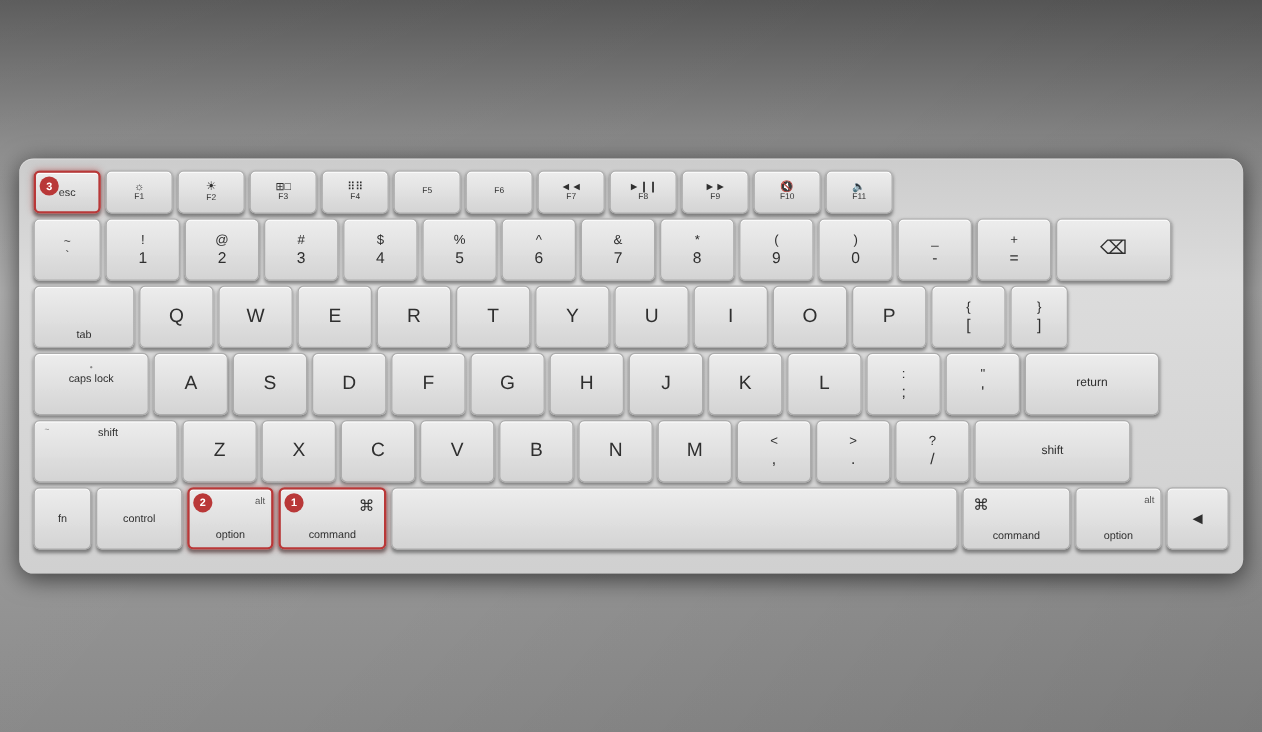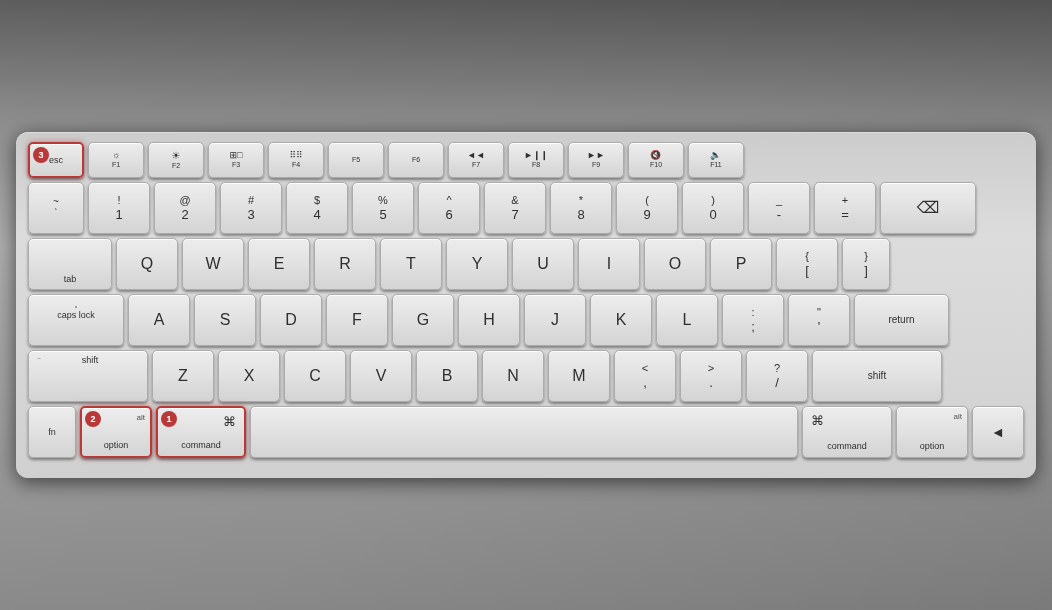--- a/index.html
+++ b/index.html
@@ -66,21 +66,21 @@
     
     .key-std { width: 62px; height: 52px; }
     .key-fn { width: 56px; height: 36px; }
     .key-esc { width: 56px; height: 36px; }
     .key-tab { width: 84px; height: 52px; justify-content: flex-end; padding: 4px 6px; }
     .key-caps { width: 96px; height: 52px; justify-content: flex-start; padding: 4px 6px; }
     .key-shift-l { width: 120px; height: 52px; justify-content: flex-start; padding: 4px 6px; }
     .key-shift-r { width: 150px; height: 52px; }
     .key-space { height: 52px; flex: 1; }
     .key-backspace { width: 96px; height: 52px; }
-    .key-return { width: 95px; height: 52px; }
+    .key-return { width: 112px; height: 52px; }
     .key-fn-key { width: 48px; height: 52px; }
     .key-control { width: 72px; height: 52px; }
     .key-option { width: 72px; height: 52px; }
     .key-command { width: 90px; height: 52px; }
     .key-command-r { width: 90px; height: 52px; }
     .key-option-r { width: 72px; height: 52px; }
     .key-arrow { width: 52px; height: 52px; }
 
     
     .key-highlighted {
@@ -365,20 +365,23 @@
       </div>
       <div class="key key-shift-r" style="width:130px;">
         <span class="key-label" style="font-size:10px;">shift</span>
       </div>
     </div>
 
     <div class="key-row">
       <div class="key key-fn-key">
         <span class="key-label" style="font-size:9px;">fn</span>
       </div>
+      <div class="key key-control">
+        <span class="key-label" style="font-size:9px;">control</span>
+      </div>
       <div class="key key-option key-highlighted" style="position:relative;">
         <div class="badge">2</div>
         <span class="key-label" style="font-size:8px; position:absolute; top:5px; right:5px; color:#555;">alt</span>
         <span class="key-label" style="font-size:9px; position:absolute; bottom:5px; text-align:center; width:100%;">option</span>
       </div>
       <div class="key key-command key-highlighted" style="position:relative;">
         <div class="badge">1</div>
         <span style="font-size:13px; color:#333; position:absolute; top:6px; right:8px;">⌘</span>
         <span class="key-label" style="font-size:9px; position:absolute; bottom:5px; text-align:center; width:100%;">command</span>
       </div>

